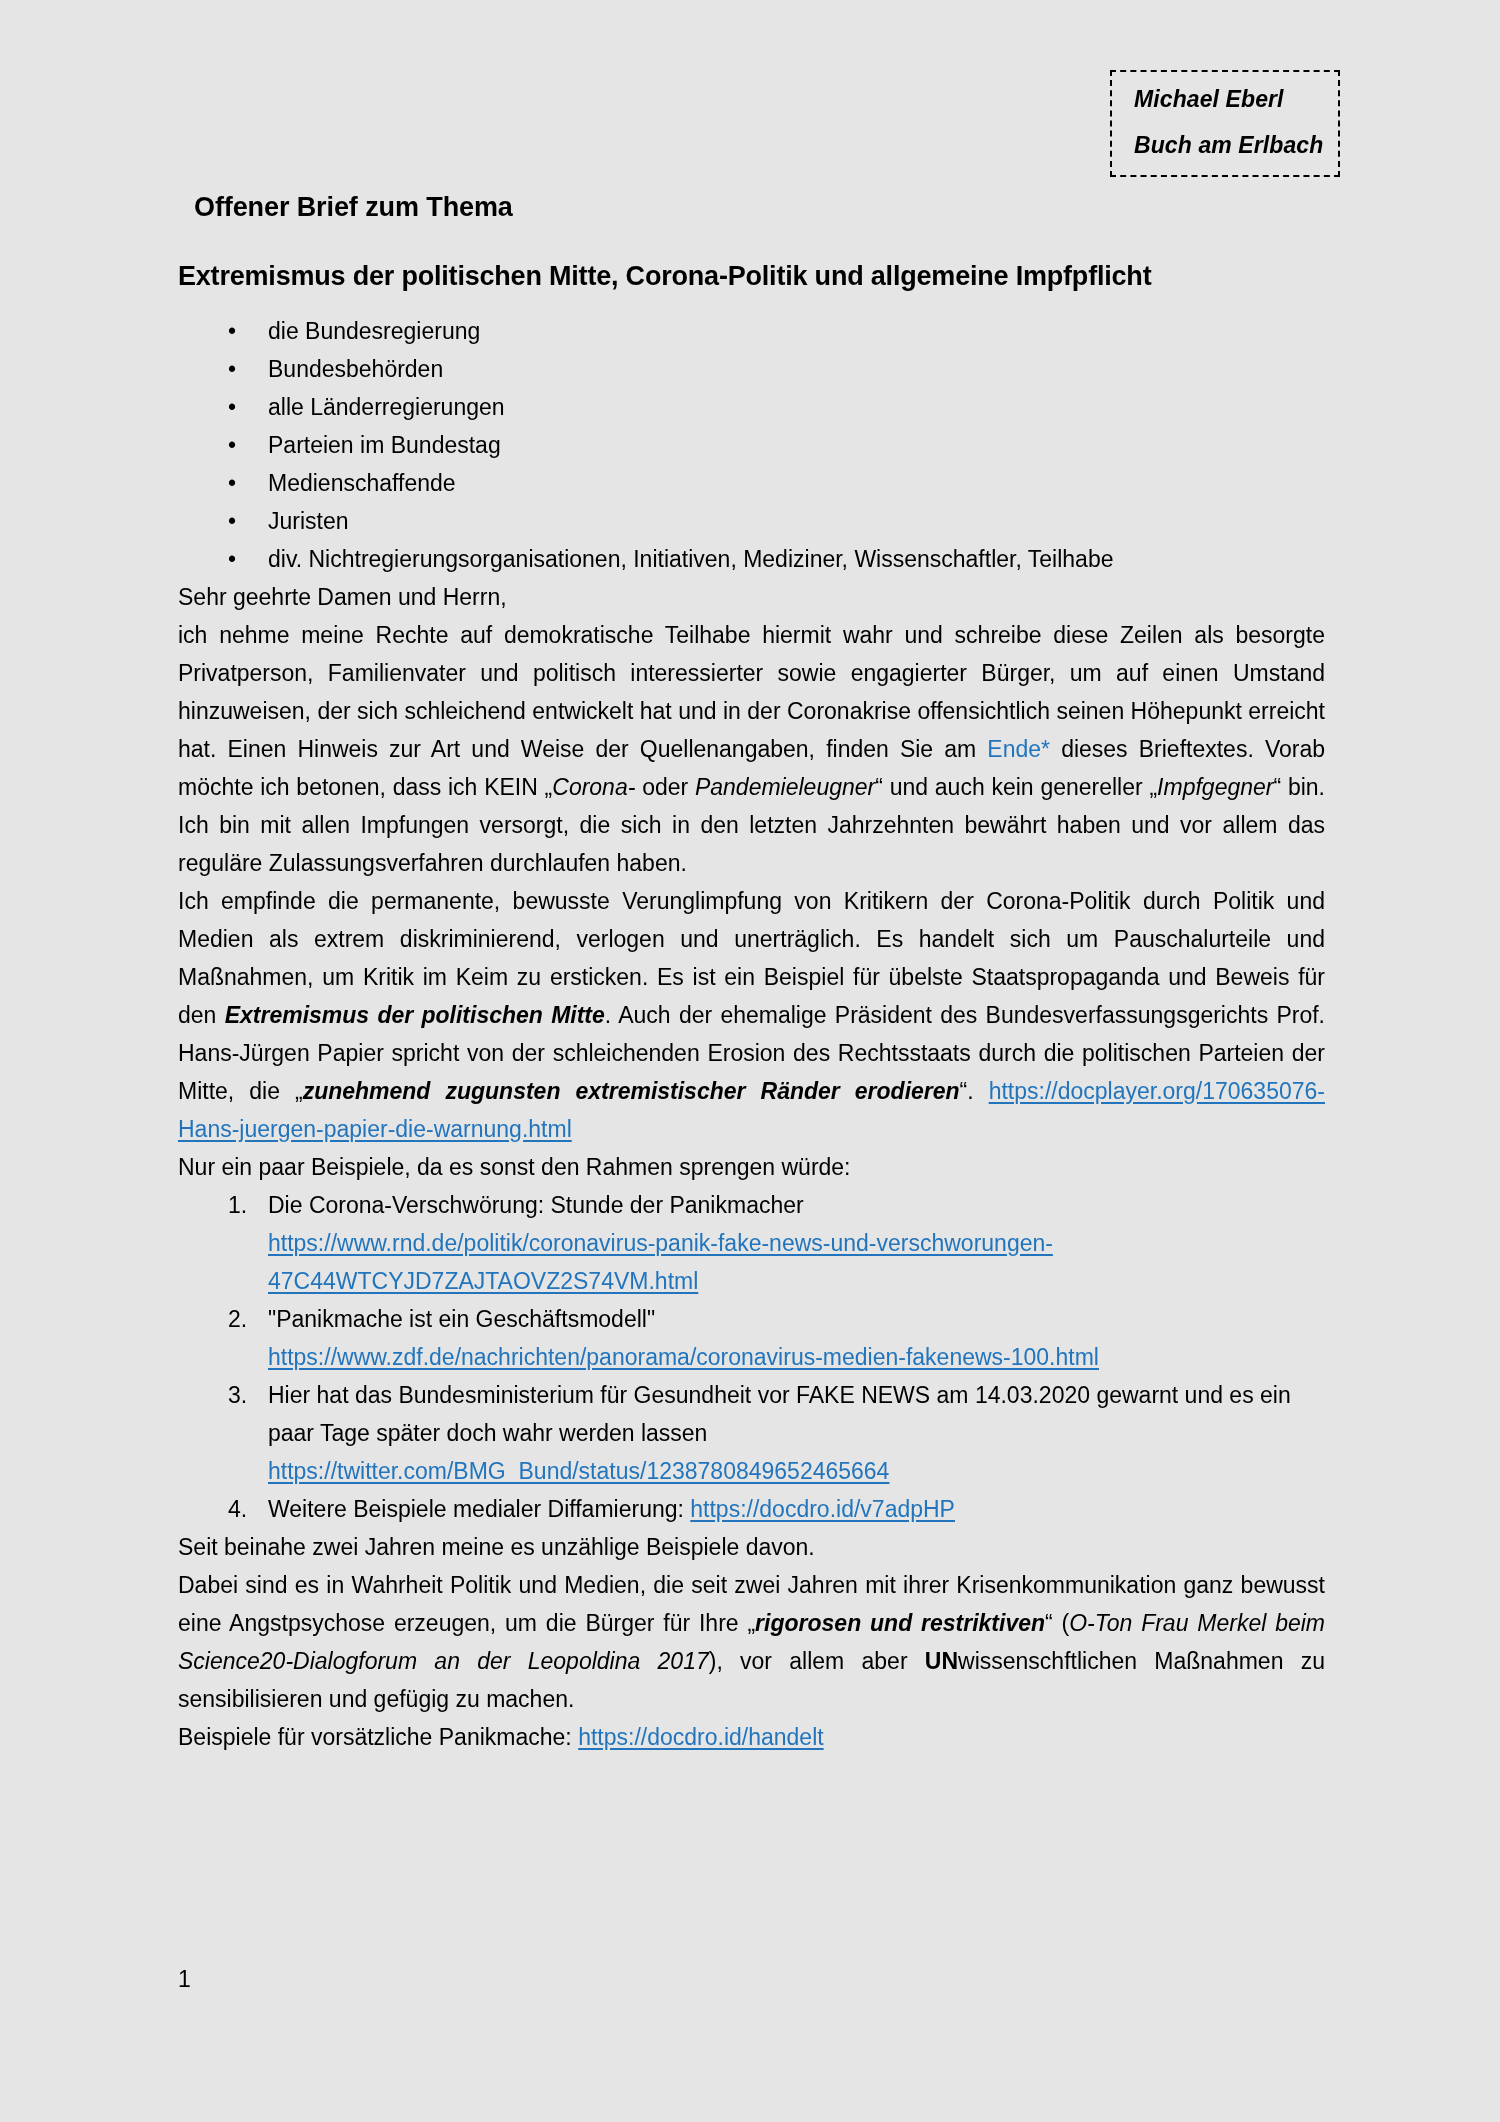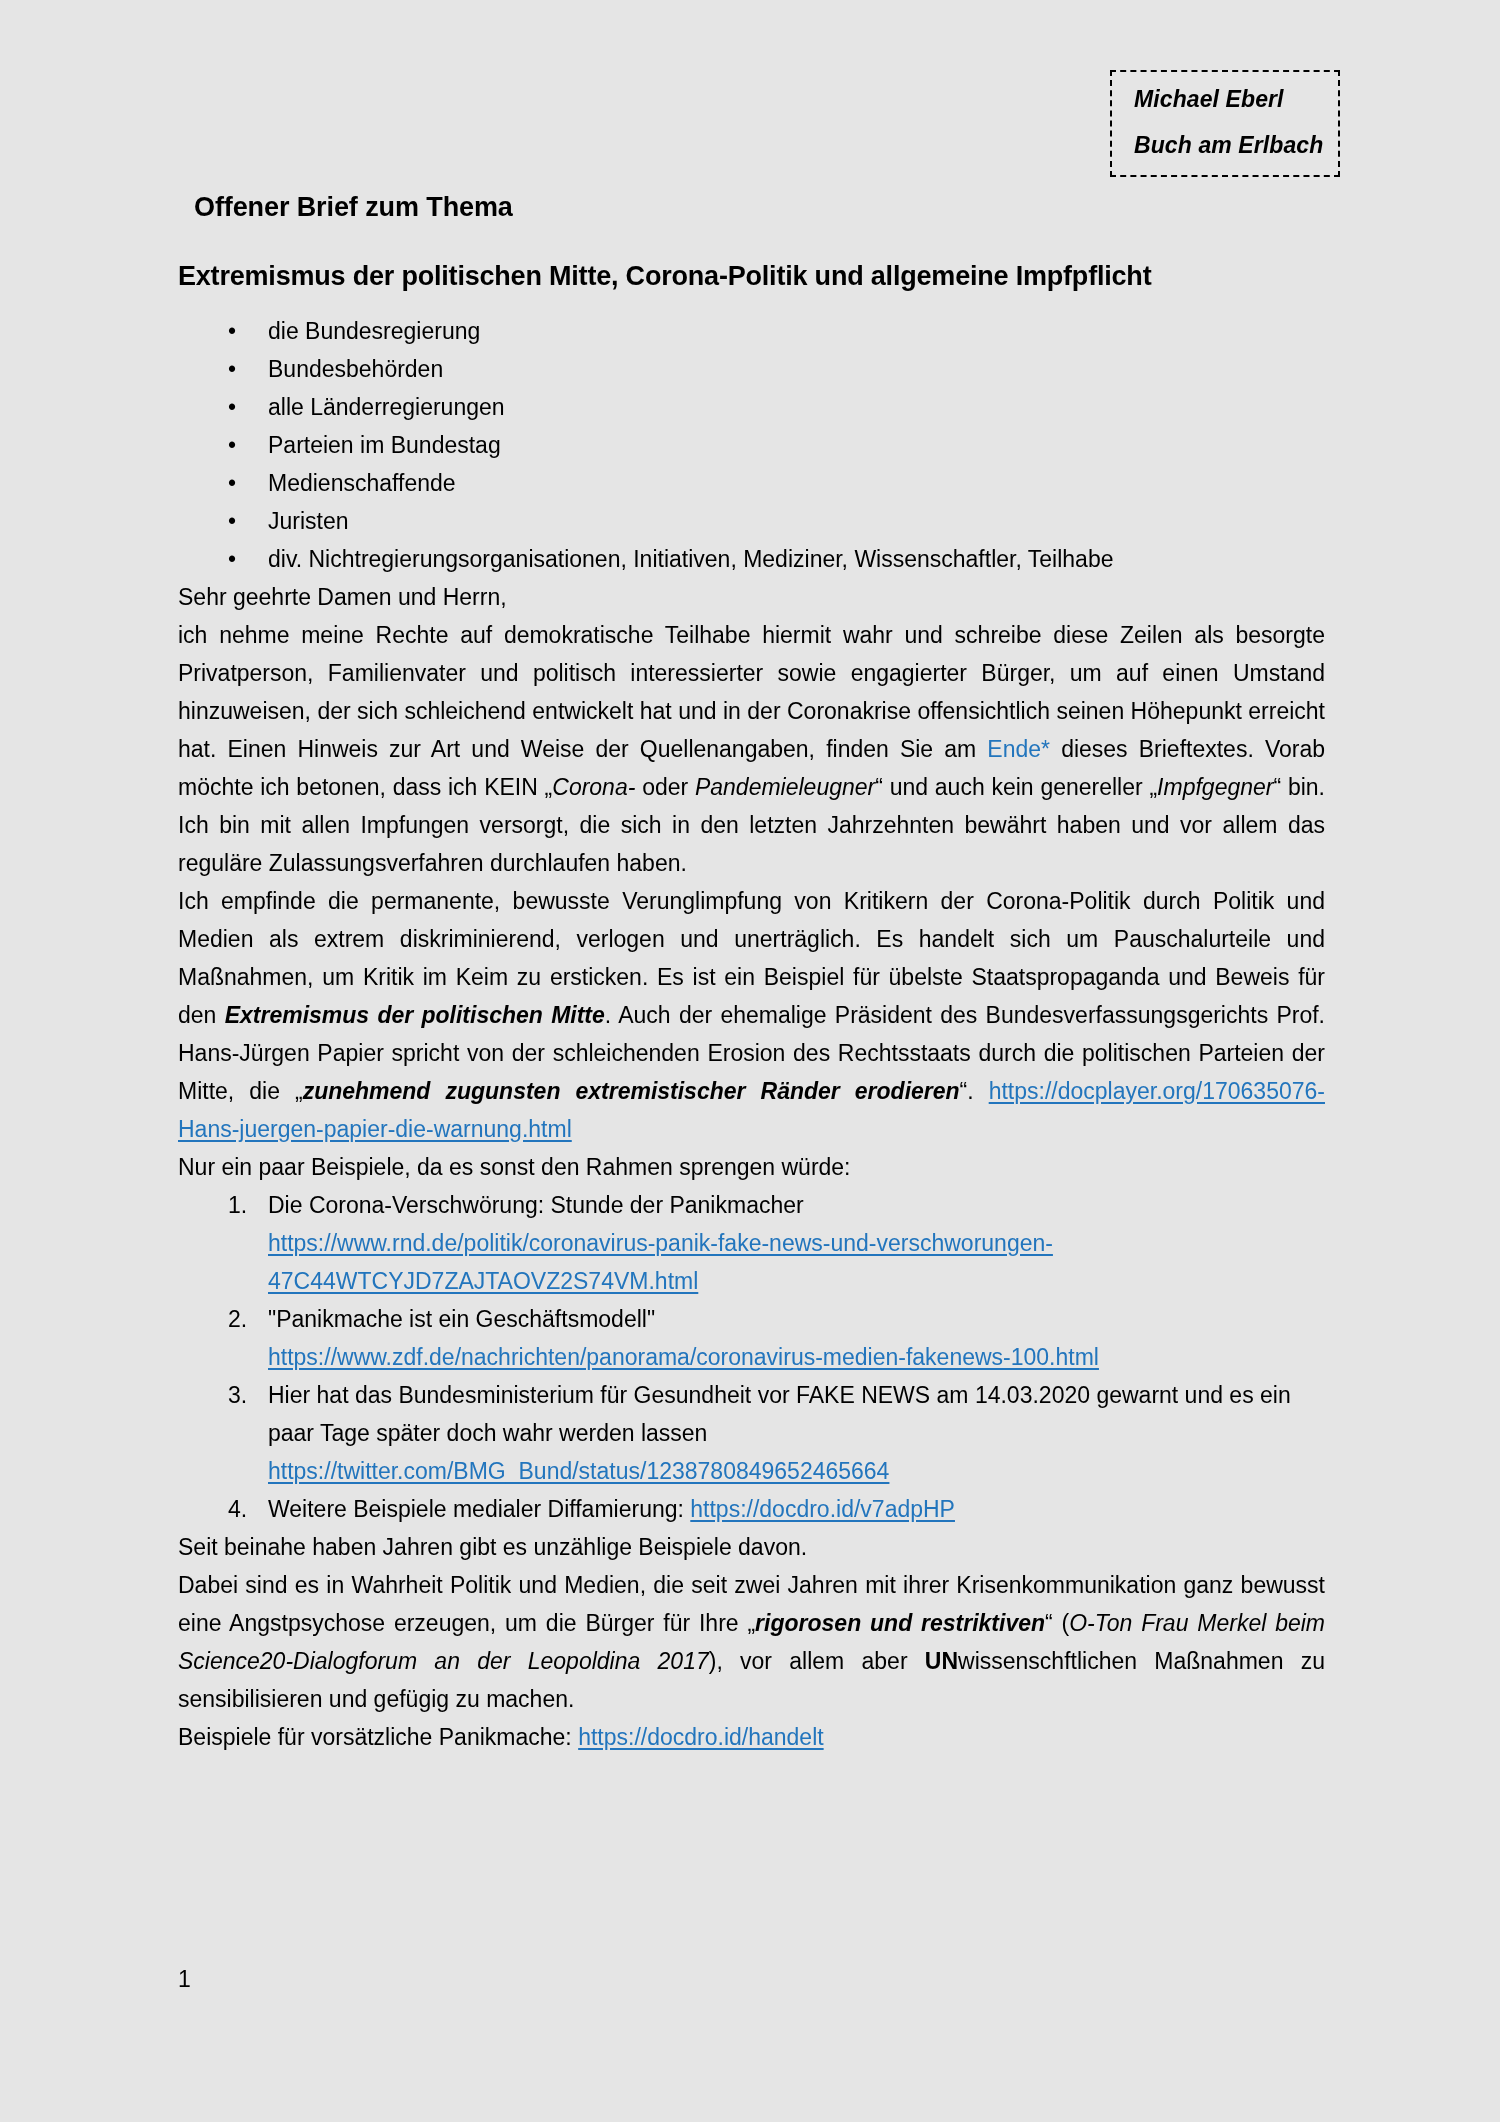--- a/index.html
+++ b/index.html
@@ -171,21 +171,21 @@
 
     <p class="body gap-m">Nur ein paar Beispiele, da es sonst den Rahmen sprengen würde:</p>
 
     <ol class="numbers gap-m">
       <li><span>Die Corona-Verschwörung: Stunde der Panikmacher</span><br><a class="link" href="#">https://www.rnd.de/politik/coronavirus-panik-fake-news-und-verschworungen-47C44WTCYJD7ZAJTAOVZ2S74VM.html</a></li>
       <li><span>"Panikmache ist ein Geschäftsmodell"</span><br><a class="link" href="#">https://www.zdf.de/nachrichten/panorama/coronavirus-medien-fakenews-100.html</a></li>
       <li><span>Hier hat das Bundesministerium für Gesundheit vor FAKE NEWS am 14.03.2020 gewarnt und es ein paar Tage später doch wahr werden lassen</span><br><a class="link" href="#">https://twitter.com/BMG_Bund/status/1238780849652465664</a></li>
       <li><span>Weitere Beispiele medialer Diffamierung: </span><a class="link" href="#">https://docdro.id/v7adpHP</a></li>
     </ol>
 
-    <p class="body gap-l">Seit beinahe haben Jahren gibt es unzählige Beispiele davon.</p>
+    <p class="body gap-l">Seit beinahe zwei Jahren meine es unzählige Beispiele davon.</p>
 
     <p class="body just gap-l"><span>Dabei sind es in Wahrheit Politik und Medien, die seit zwei Jahren mit ihrer Krisenkommunikation ganz bewusst eine Angstpsychose erzeugen, um die Bürger für Ihre „</span><span class="bi">rigorosen und restriktiven</span><span>“ (</span><span class="it">O-Ton Frau Merkel beim Science20-Dialogforum an der Leopoldina 2017</span><span>), vor allem aber </span><span class="bd">UN</span><span>wissenschftlichen Maßnahmen zu sensibilisieren und gefügig zu machen.</span></p>
 
     <p class="body gap-m"><span>Beispiele für vorsätzliche Panikmache: </span><a class="link" href="#">https://docdro.id/handelt</a></p>
 
   </div>
 
   <div class="page-number">1</div>
 
 </div>

